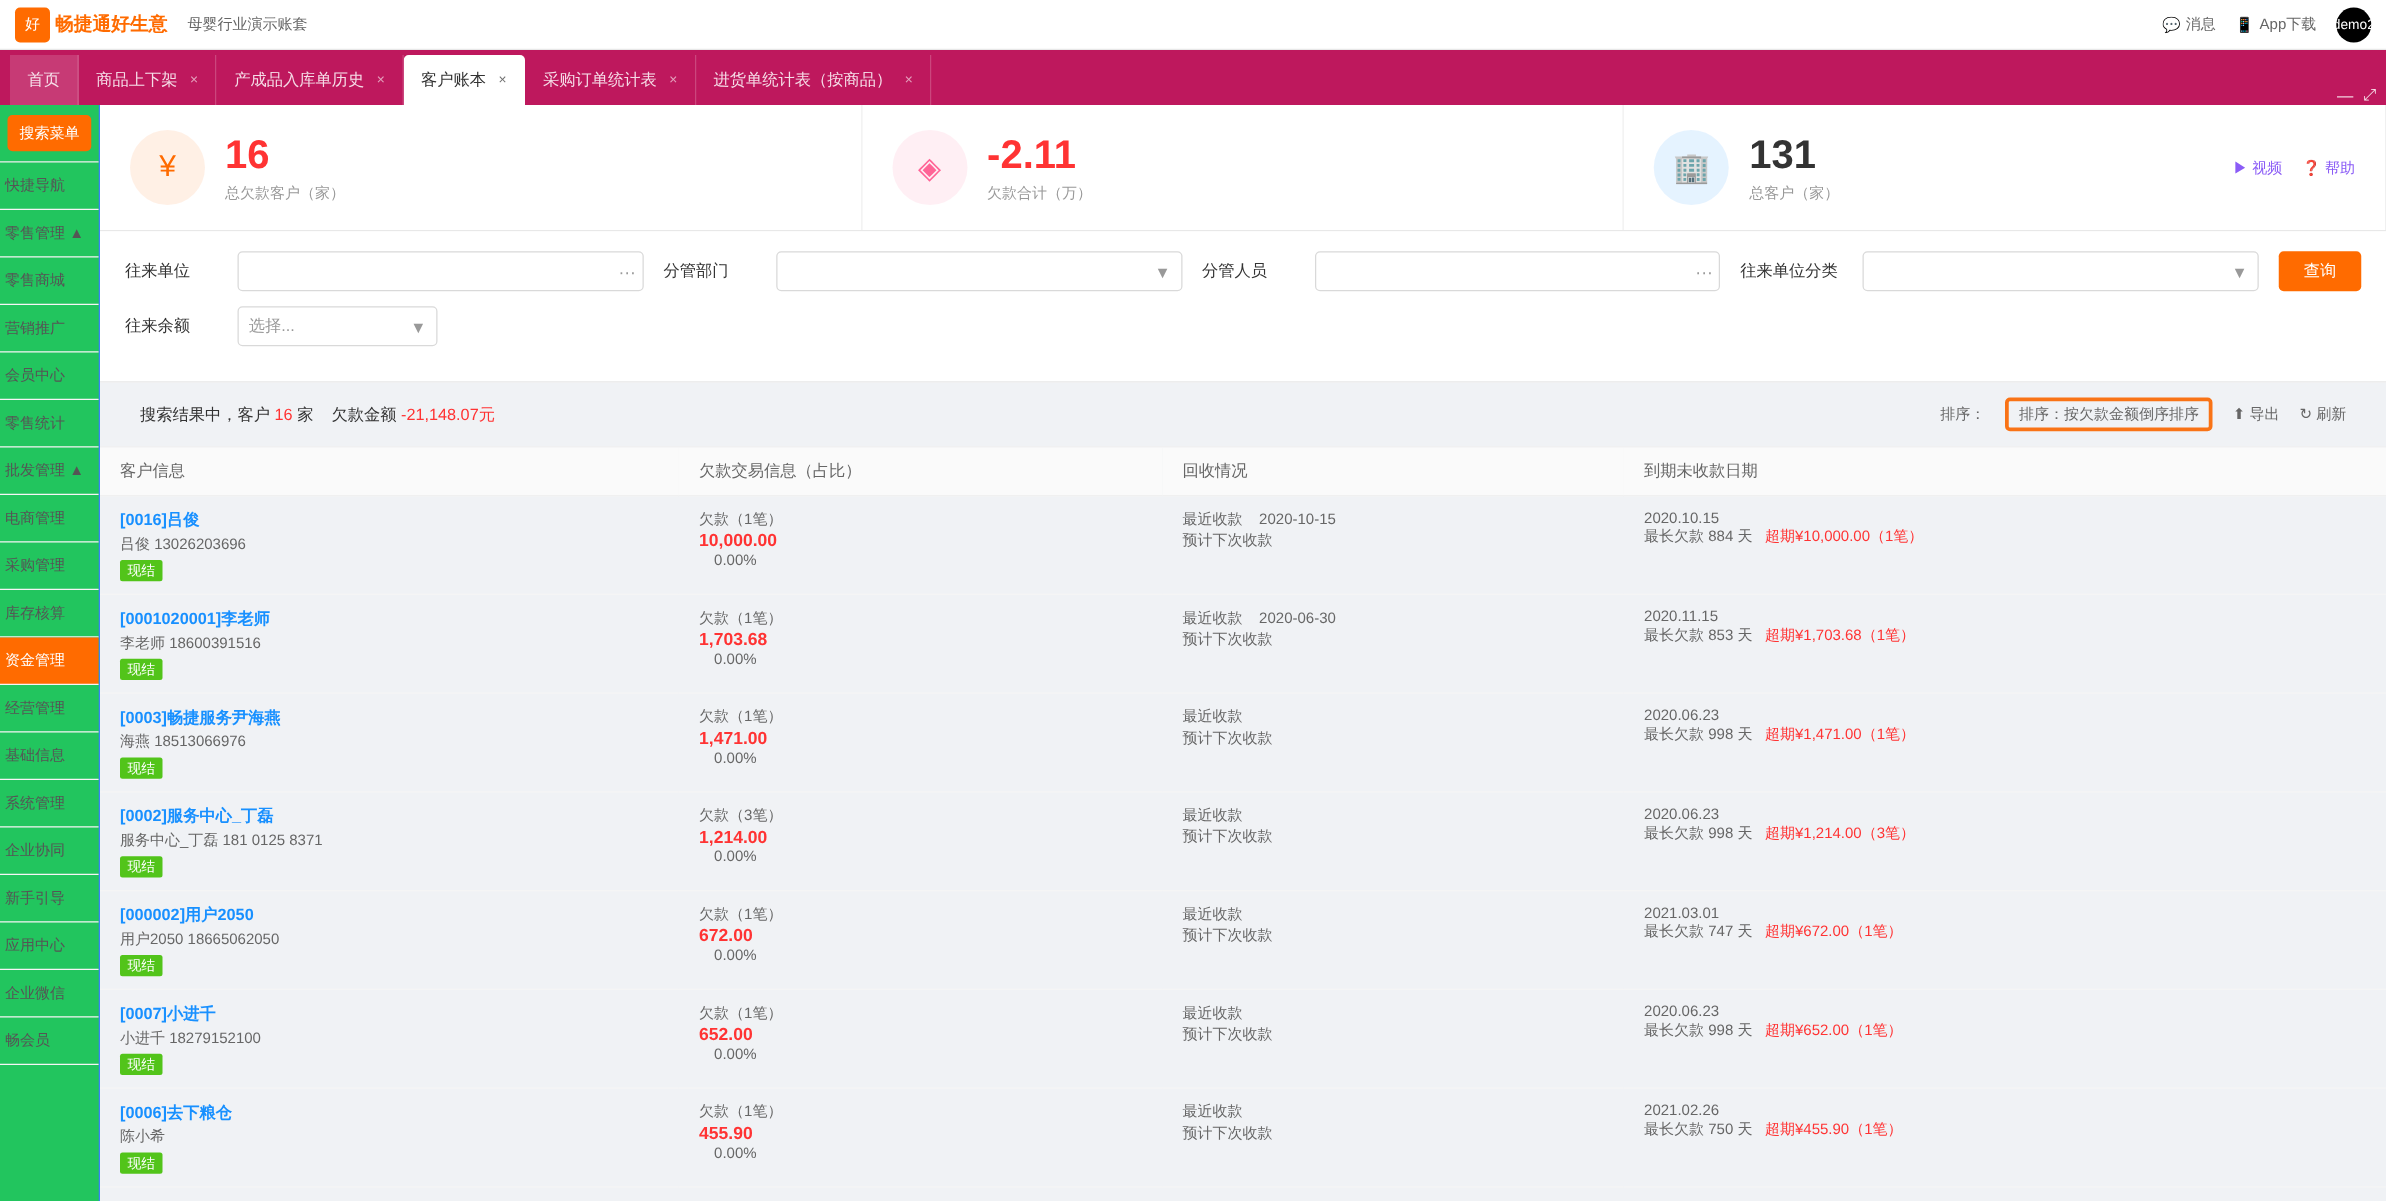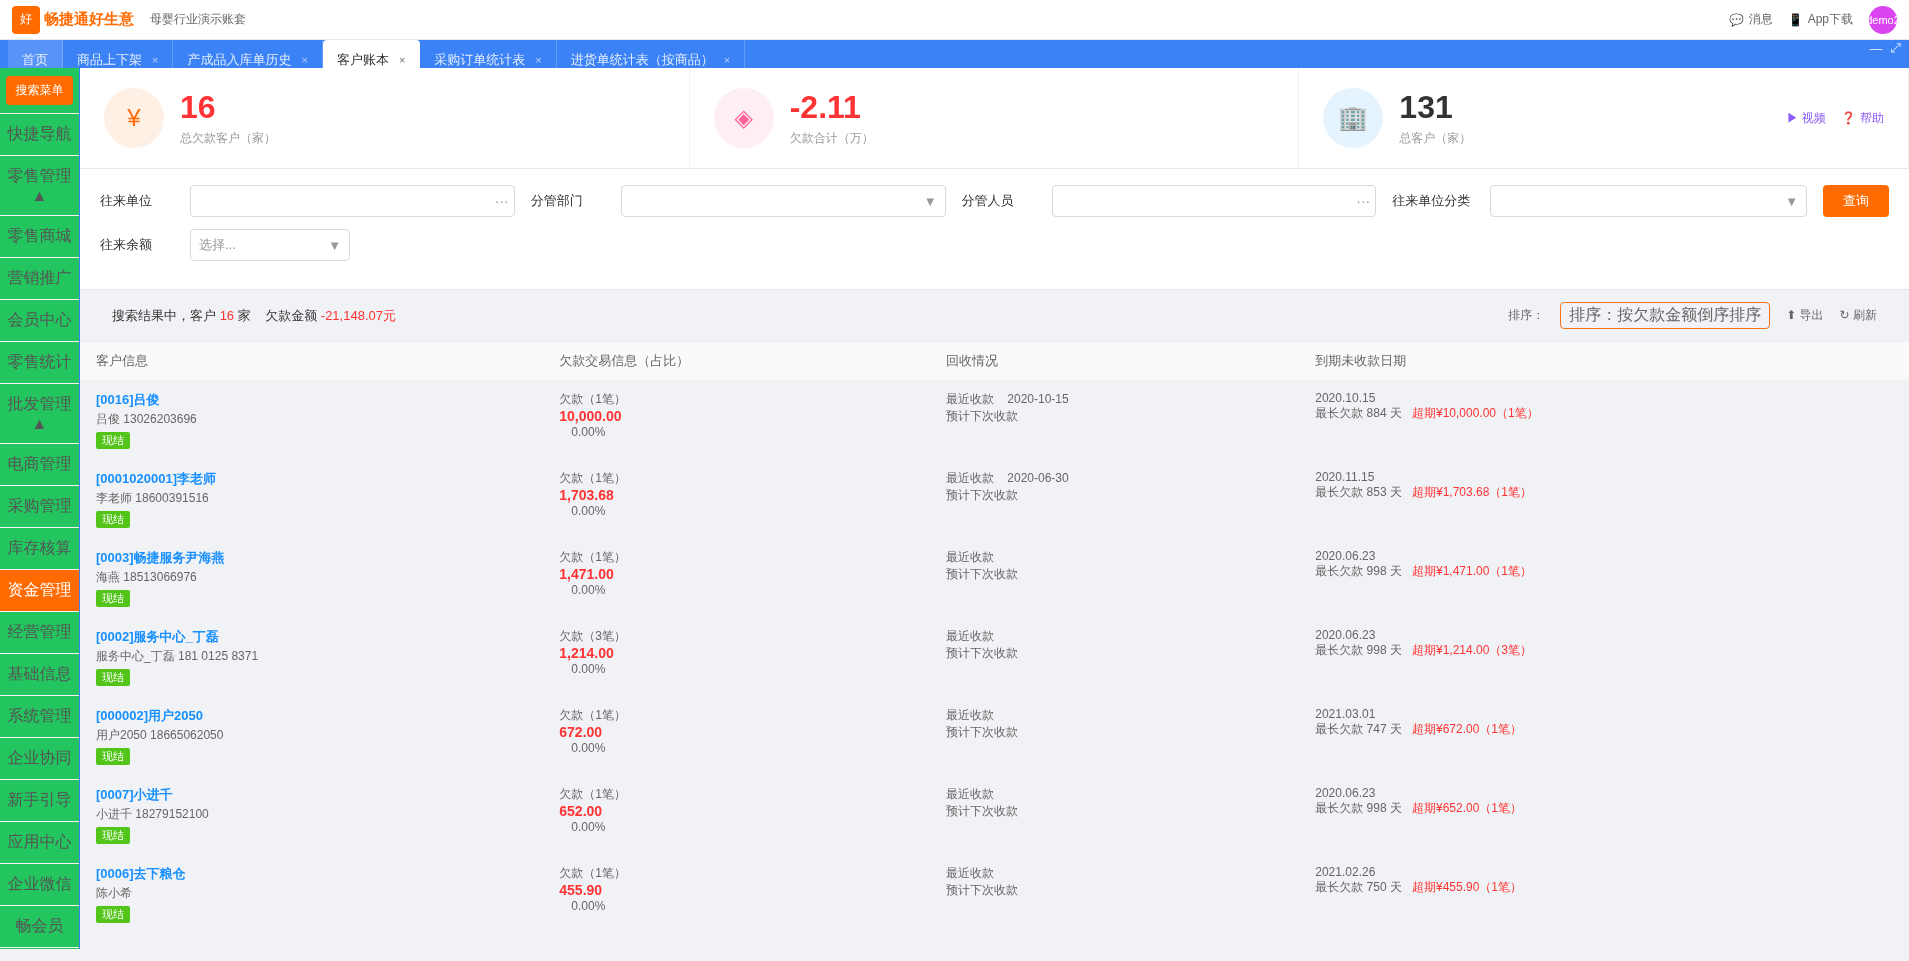--- a/index.html
+++ b/index.html
@@ -7,38 +7,38 @@
 
     
     .topbar { height: 40px; background: #fff; display: flex; align-items: center; justify-content: space-between; padding: 0 12px; border-bottom: 1px solid #e8e8e8; }
     .topbar-left { display: flex; align-items: center; gap: 8px; }
     .logo-area { display: flex; align-items: center; gap: 4px; }
     .logo-icon { width: 28px; height: 28px; background: #ff6b00; border-radius: 4px; display: flex; align-items: center; justify-content: center; color: white; font-size: 12px; }
     .app-name { color: #ff6b00; font-size: 15px; font-weight: bold; }
     .store-name { color: #666; font-size: 12px; margin-left: 8px; }
     .topbar-right { display: flex; align-items: center; gap: 16px; font-size: 12px; color: #666; }
     .topbar-right span { cursor: pointer; display: flex; align-items: center; gap: 4px; }
-    .avatar { width: 28px; height: 28px; background: #d946ef; border-radius: 50%; display: flex; align-items: center; justify-content: center; color: white; font-size: 11px; }
-
-    
-    .nav-tabs { height: 28px; background: #3b82f6; display: flex; align-items: flex-start; padding: 0 8px; gap: 0; overflow: hidden; }
+    .avatar { width: 28px; height: 28px; background: #000000; border-radius: 50%; display: flex; align-items: center; justify-content: center; color: white; font-size: 11px; }
+
+    
+    .nav-tabs { height: 44px; background: #be185d; display: flex; align-items: flex-end; padding: 0 8px; gap: 0; overflow: hidden; }
     .nav-tab { height: 40px; display: flex; align-items: center; padding: 0 14px; color: rgba(255,255,255,0.85); font-size: 13px; cursor: pointer; border-right: 1px solid rgba(255,255,255,0.2); white-space: nowrap; gap: 6px; }
     .nav-tab.home { background: rgba(255,255,255,0.15); }
     .nav-tab.active { background: #fff; color: #333; border-radius: 4px 4px 0 0; }
     .nav-tab .close { font-size: 11px; color: inherit; opacity: 0.7; margin-left: 4px; }
     .nav-right { margin-left: auto; display: flex; align-items: center; gap: 8px; color: rgba(255,255,255,0.85); }
 
     
     .main-layout { display: flex; height: calc(100vh - 80px); }
 
     
     .sidebar { width: 80px; background: #22c55e; border-right: 1px solid #3b82f6; overflow-y: auto; flex-shrink: 0; }
     .sidebar-search { padding: 8px 6px; border-bottom: 1px solid #f0f0f0; }
     .sidebar-search-btn { width: 100%; background: #ff6b00; color: white; border: none; padding: 6px 4px; border-radius: 4px; font-size: 12px; cursor: pointer; text-align: center; }
-    .sidebar-item { padding: 10px 4px; text-align: center; font-size: 16px; color: #555; cursor: pointer; border-bottom: 1px solid #f5f5f5; }
+    .sidebar-item { padding: 10px 4px; font-size: 12px; color: #555; cursor: pointer; border-bottom: 1px solid #f5f5f5; }
     .sidebar-item.active { background: #ff6b00; color: white; }
 
     
     .content { flex: 1; overflow-y: auto; padding: 0; }
 
     
     .stats-row { display: flex; background: #fff; border-bottom: 1px solid #e8e8e8; }
     .stat-card { flex: 1; padding: 20px 24px; display: flex; align-items: center; gap: 16px; border-right: 1px solid #f0f0f0; }
     .stat-icon { width: 60px; height: 60px; border-radius: 50%; display: flex; align-items: center; justify-content: center; font-size: 24px; flex-shrink: 0; }
     .stat-icon.orange { background: rgba(255,107,0,0.1); color: #ff6b00; }
@@ -60,21 +60,21 @@
     .filter-input-with-dots input { width: 100%; height: 32px; border: 1px solid #d9d9d9; border-radius: 4px; padding: 0 24px 0 8px; font-size: 13px; }
     .filter-dots { position: absolute; right: 6px; top: 50%; transform: translateY(-50%); color: #999; font-size: 14px; cursor: pointer; }
     .filter-select { flex: 1; height: 32px; border: 1px solid #d9d9d9; border-radius: 4px; padding: 0 8px; font-size: 13px; background: #fff; display: flex; align-items: center; justify-content: space-between; cursor: pointer; }
     .filter-select span { color: #999; }
     .search-btn { background: #ff6b00; color: white; border: none; height: 32px; padding: 0 20px; border-radius: 4px; font-size: 13px; cursor: pointer; }
     .collapse-btn { text-align: center; color: #00bfb0; font-size: 12px; cursor: pointer; padding: 4px 0; }
     .table-toolbar { display: flex; align-items: center; justify-content: space-between; padding: 12px 32px; border-bottom: 1px solid #f0f0f0; }
     .result-info { font-size: 13px; color: #333; }
     .result-info span.highlight { color: #ff3333; }
     .toolbar-right { display: flex; align-items: center; gap: 16px; font-size: 12px; color: #666; }
-    .sort-select { border: 1px solid #f97316; border-radius: 4px; padding: 2px 8px; font-size: 16px; cursor: pointer; }
+    .sort-select { border: 3px solid #f97316; border-radius: 4px; padding: 2px 8px; font-size: 12px; cursor: pointer; }
 
     
     .data-table { width: 100%; border-collapse: collapse; }
     .data-table th { background: #fafafa; padding: 10px 16px; text-align: left; font-size: 13px; color: #666; font-weight: normal; border-bottom: 1px solid #f0f0f0; white-space: nowrap; }
     .data-table td { padding: 10px 16px; border-bottom: 1px solid #f5f5f5; vertical-align: top; font-size: 13px; }
     .customer-name { color: #1890ff; cursor: pointer; font-weight: bold; font-size: 13px; }
     .customer-phone { color: #666; font-size: 12px; margin-top: 2px; }
     .tag { display: inline-block; background: #52c41a; color: white; font-size: 11px; padding: 1px 6px; border-radius: 2px; margin-top: 4px; }
     .amount-red { color: #ff3333; font-size: 14px; font-weight: bold; }
     .amount-label { color: #666; font-size: 12px; }

